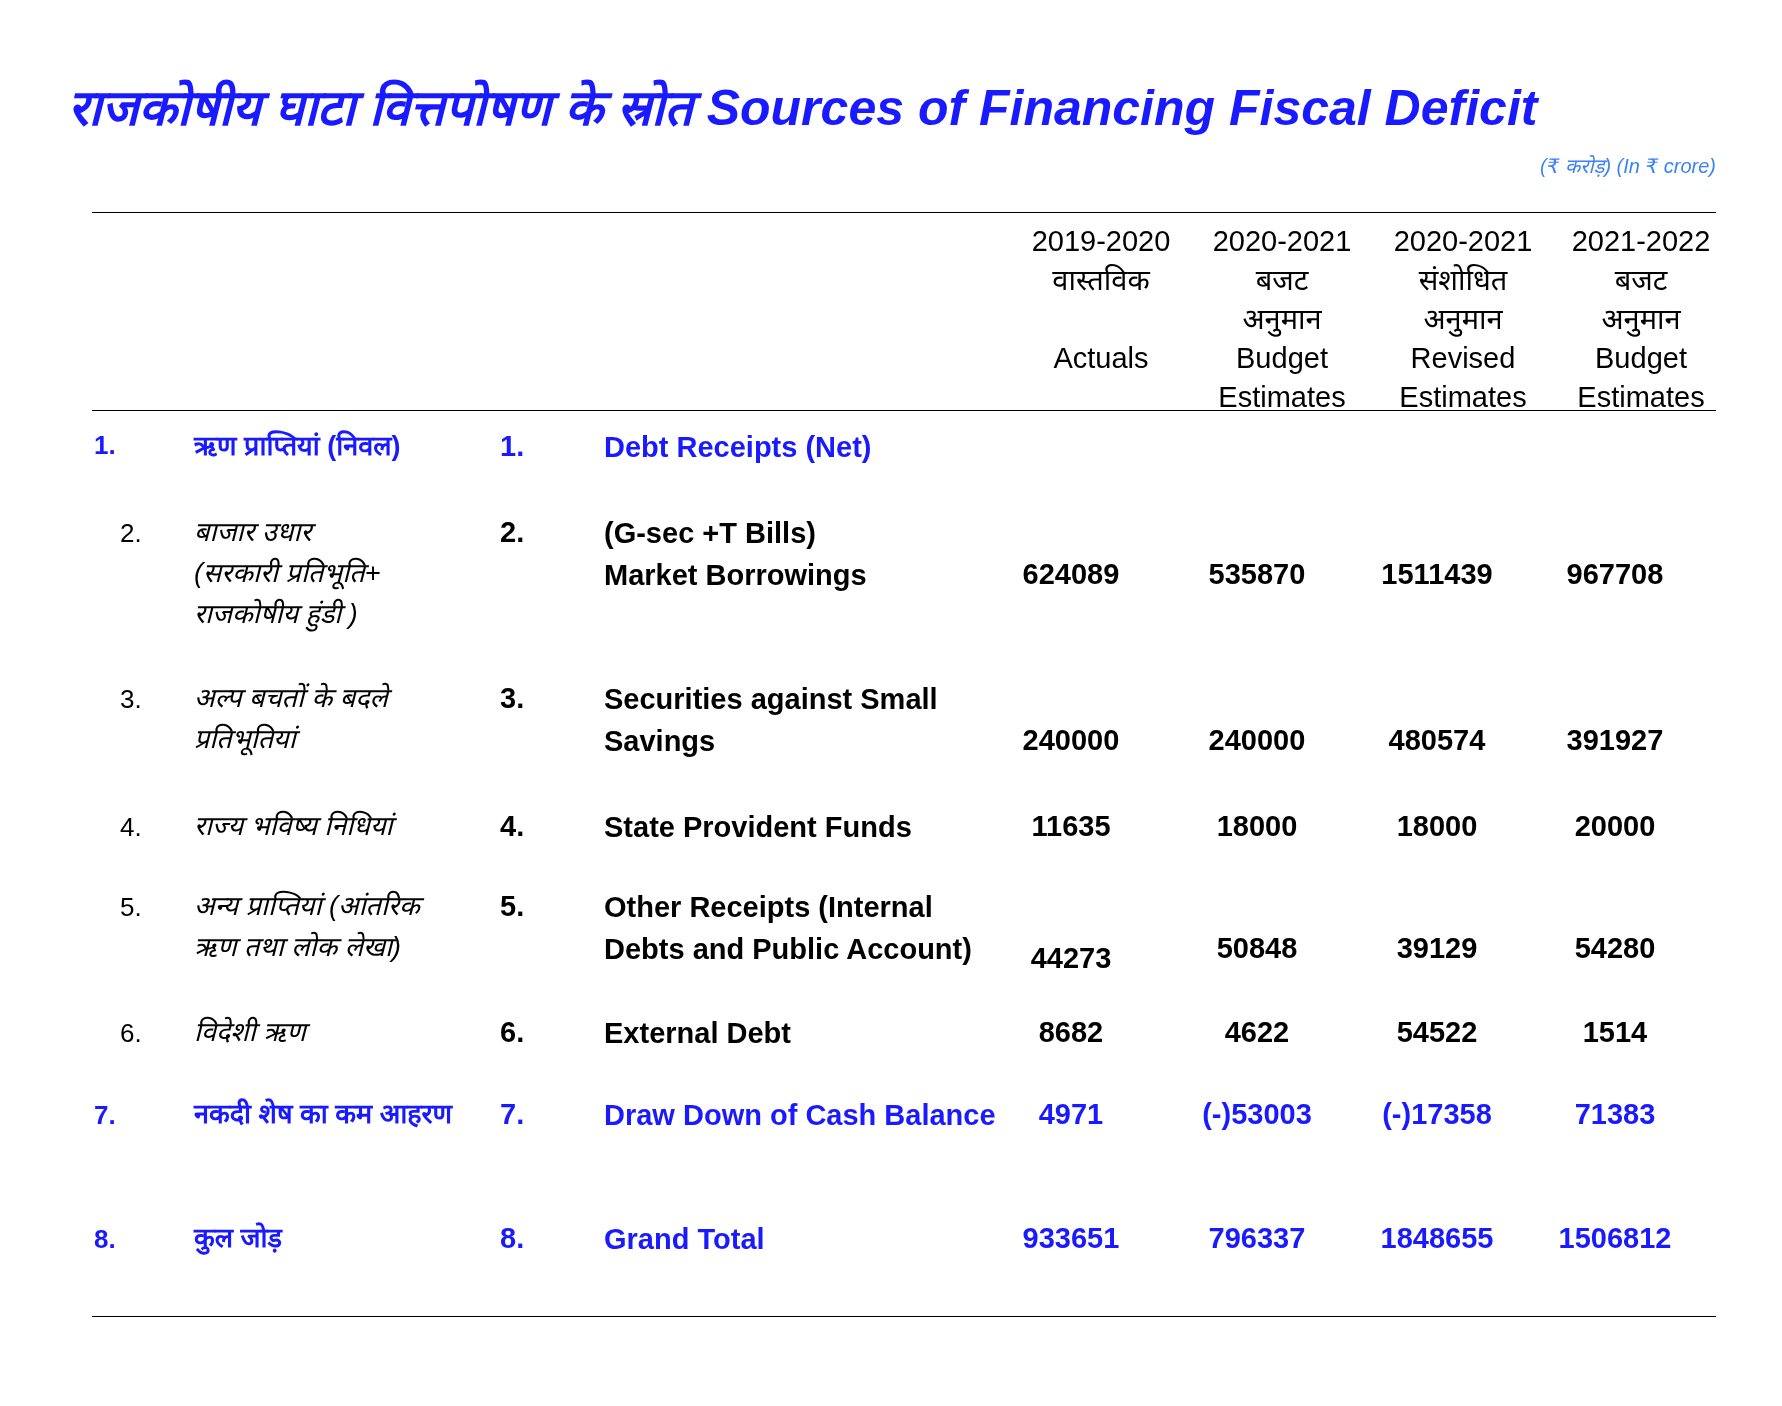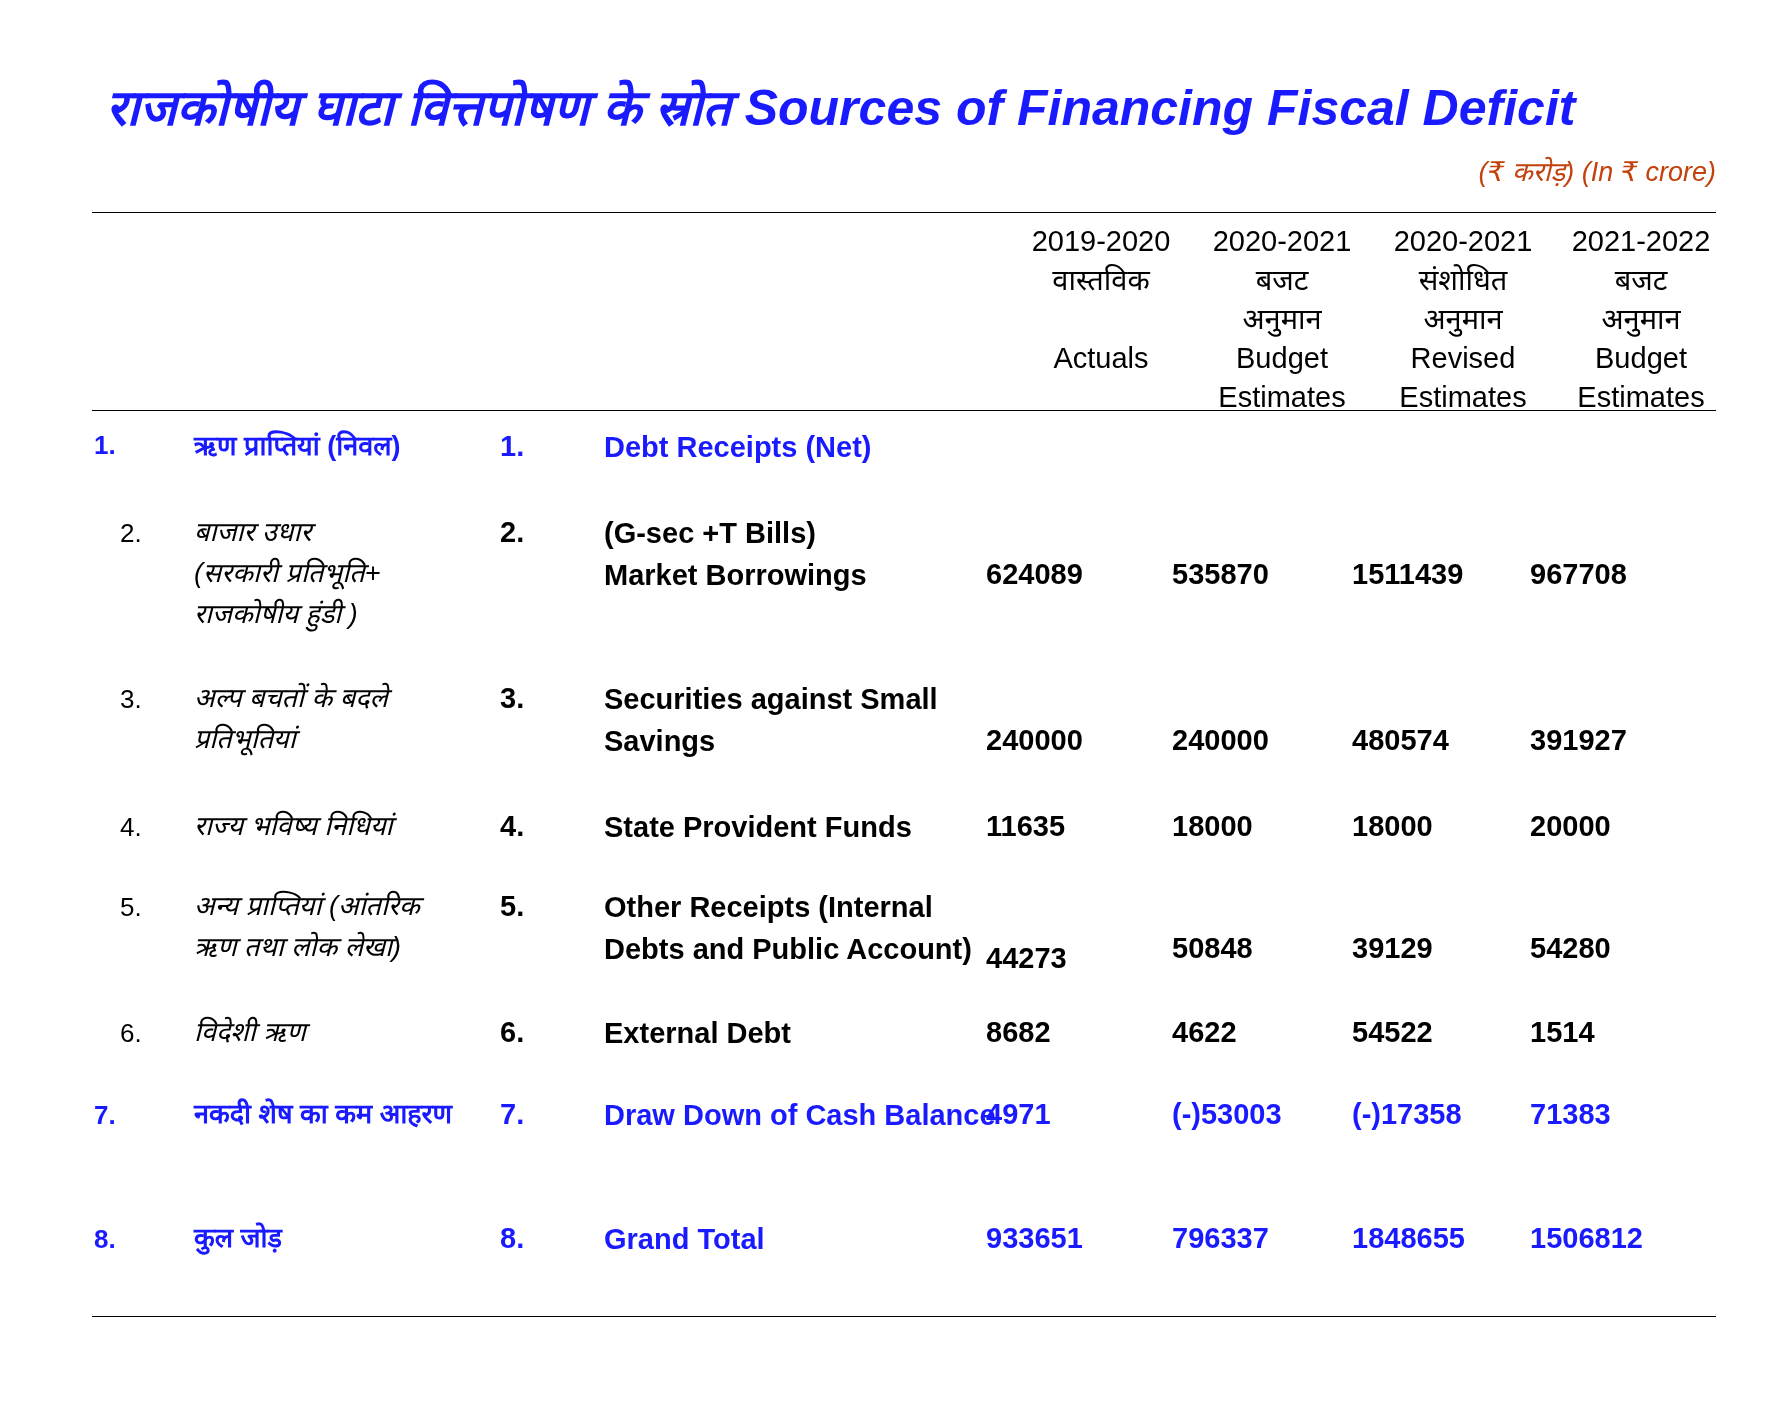--- a/index.html
+++ b/index.html
@@ -1,29 +1,29 @@
 <!DOCTYPE html>
 <html><head>
 <meta charset="utf-8">
 <style>
   html, body { margin: 0; padding: 0; background: #ffffff; }
   body { width: 1782px; height: 1406px; position: relative; overflow: hidden;
          font-family: "Liberation Sans", "DejaVu Sans", sans-serif; color: #000; }
-  .title { position: absolute; left: 0; top: 72px; width: 1782px; padding-left: 106px; box-sizing: border-box;
+  .title { position: absolute; left: 0; top: 72px; width: 1782px; padding-left: 68px; box-sizing: border-box;
            font-size: 50px; font-weight: bold; font-style: italic; color: #1a1aff; white-space: nowrap; }
-  .unit { position: absolute; right: 66px; top: 152px; font-size: 27px; font-style: italic; color: #c2410c; }
+  .unit { position: absolute; right: 66px; top: 152px; font-size: 20px; font-style: italic; color: #3b82f6; }
   .rule { position: absolute; left: 92px; width: 1624px; height: 0; border-top: 1.5px solid #000; }
   .colhead { position: absolute; top: 222px; width: 170px; text-align: center; font-size: 29px; line-height: 39px; }
   .colhead div { white-space: nowrap; }
   .row { position: absolute; left: 0; width: 1782px; }
   .hnum { position: absolute; left: 120px; font-size: 26px; }
   .hi { position: absolute; left: 194px; font-size: 27px; font-style: italic; line-height: 41px; }
   .enum { position: absolute; left: 500px; font-size: 29px; font-weight: bold; }
   .en { position: absolute; left: 604px; font-size: 29px; font-weight: bold; line-height: 42px; }
-  .val { position: absolute; width: 170px; text-align: left; font-size: 29px; font-weight: bold; }
+  .val { position: absolute; width: 170px; text-align: center; font-size: 29px; font-weight: bold; }
   .blue { color: #1a1aff; }
   .blue .hi { font-style: normal; font-weight: bold; }
   .blue .hnum { font-weight: bold; left: 94px; }
   .blue .enum { }
 </style>
 </head>
 <body>
 
 <div class="title">
   <span>राजकोषीय घाटा वित्तपोषण के स्रोत</span>

